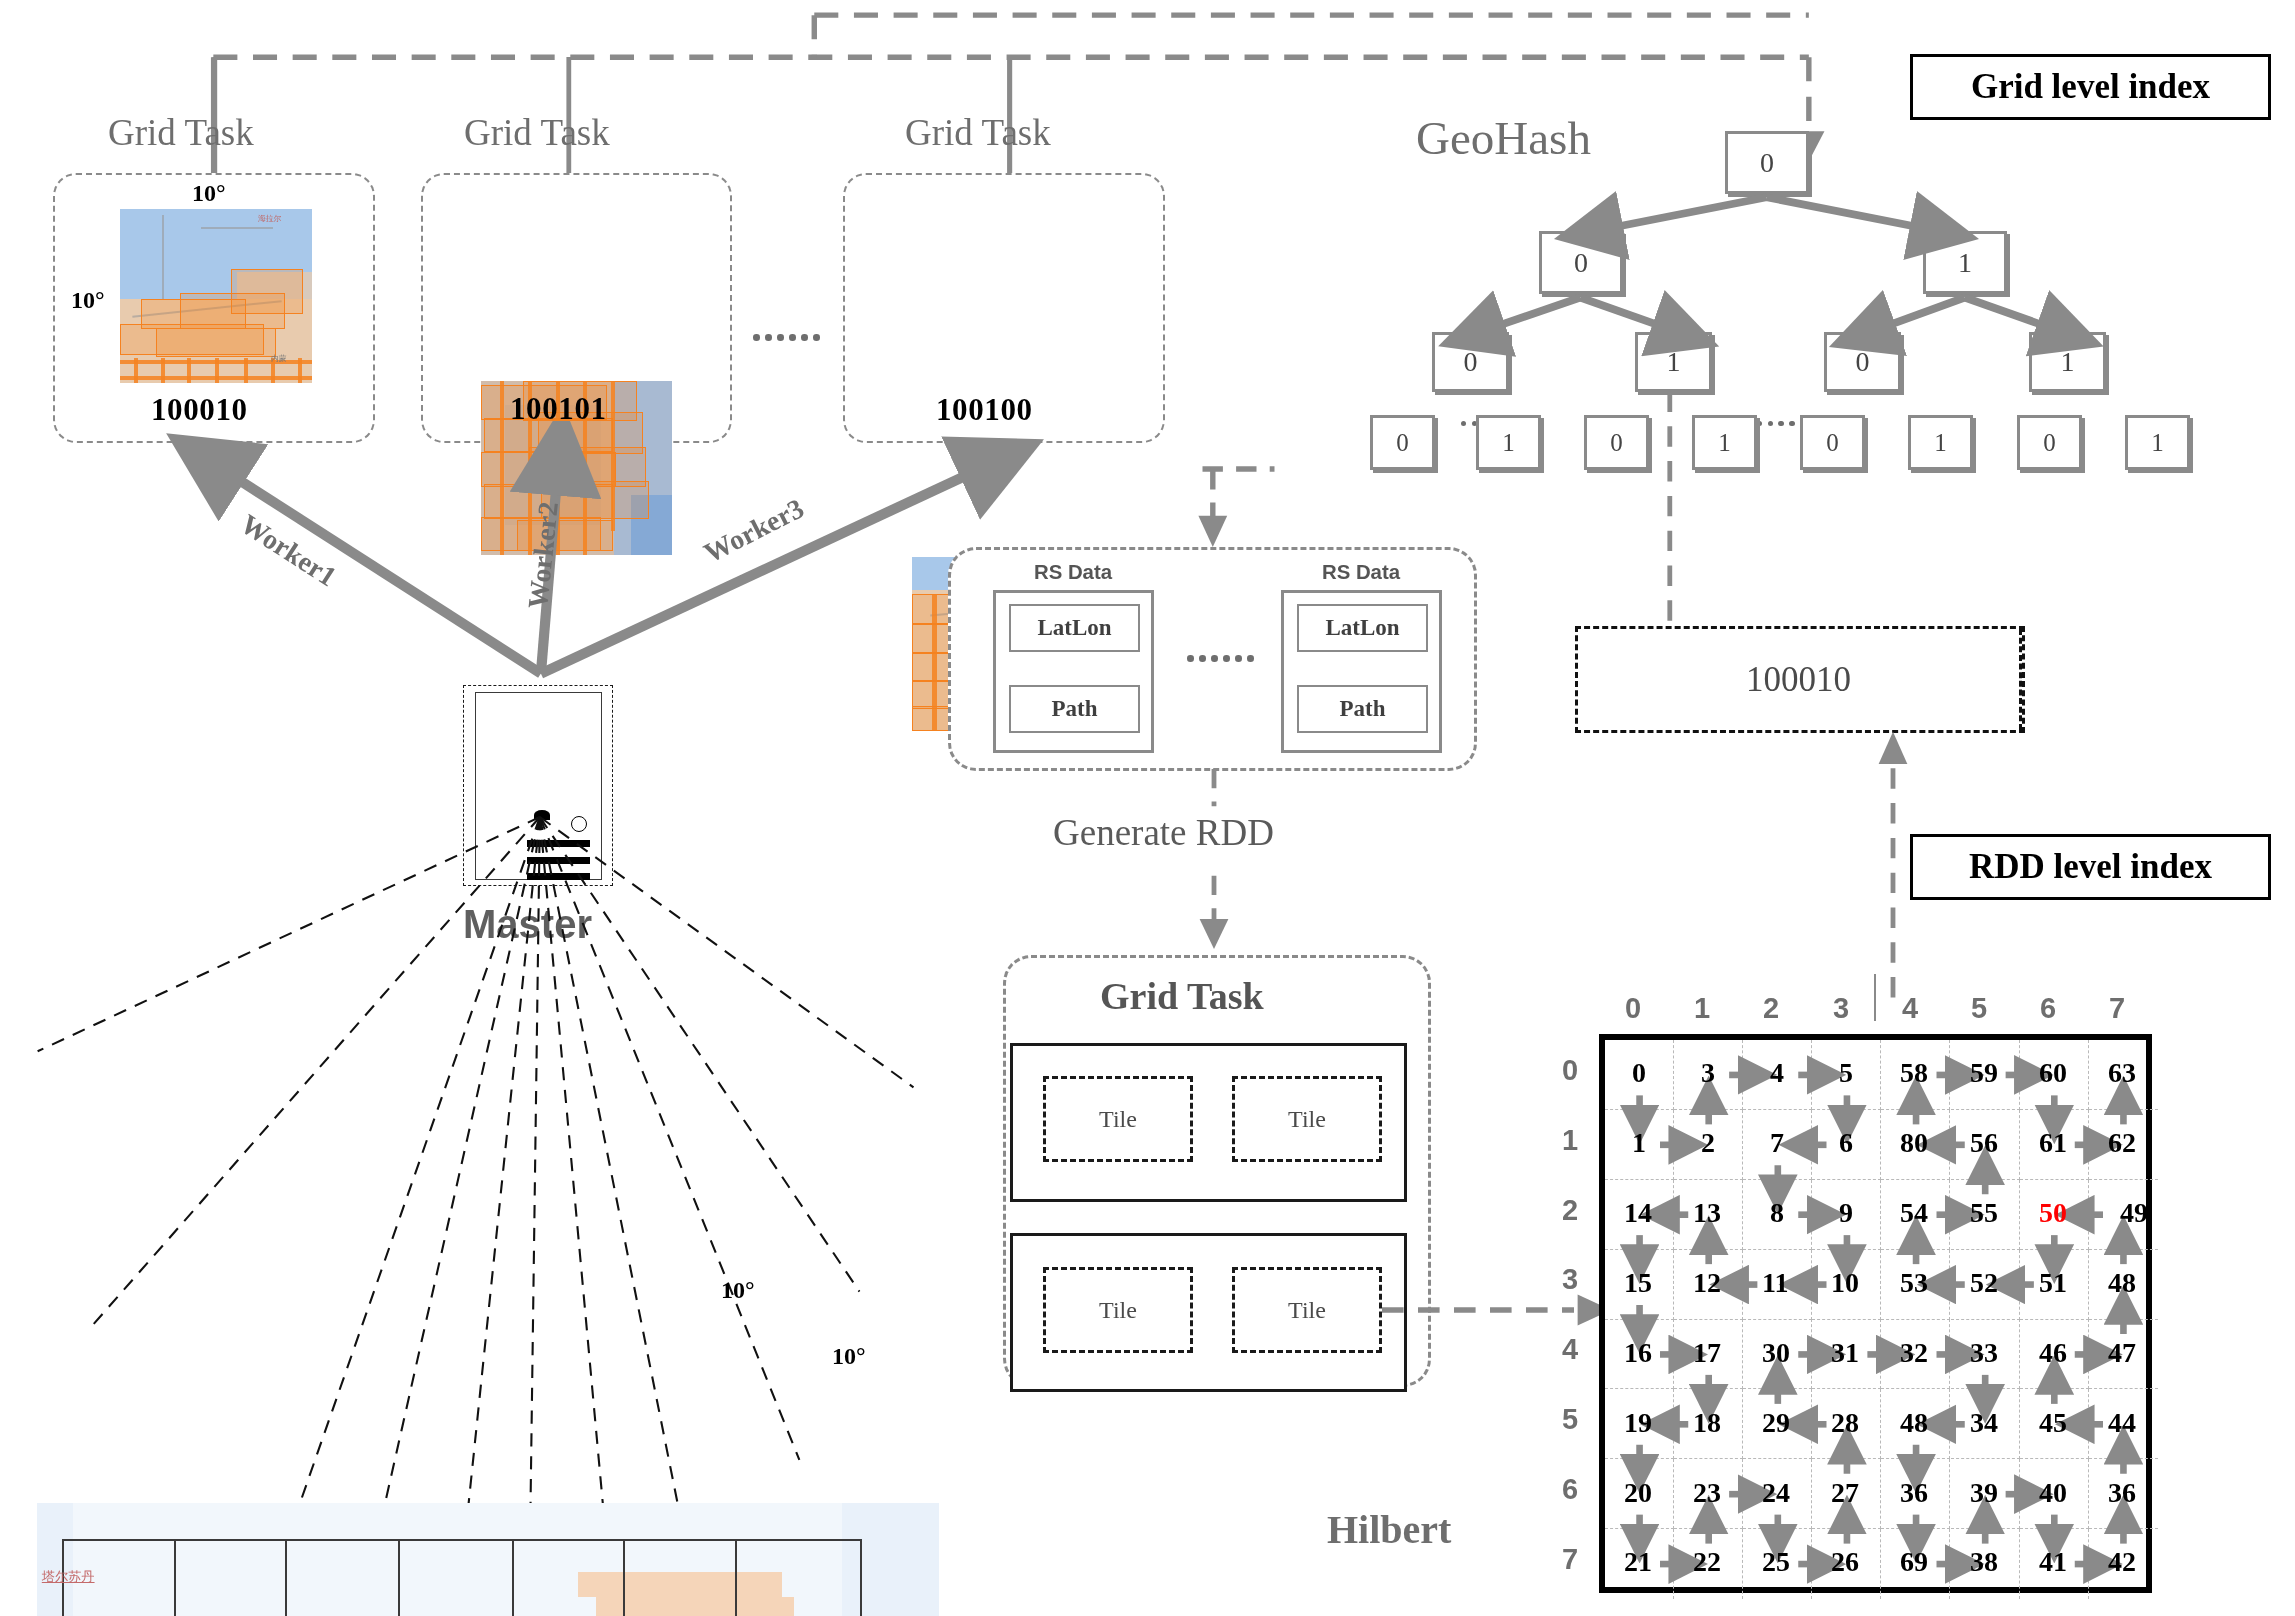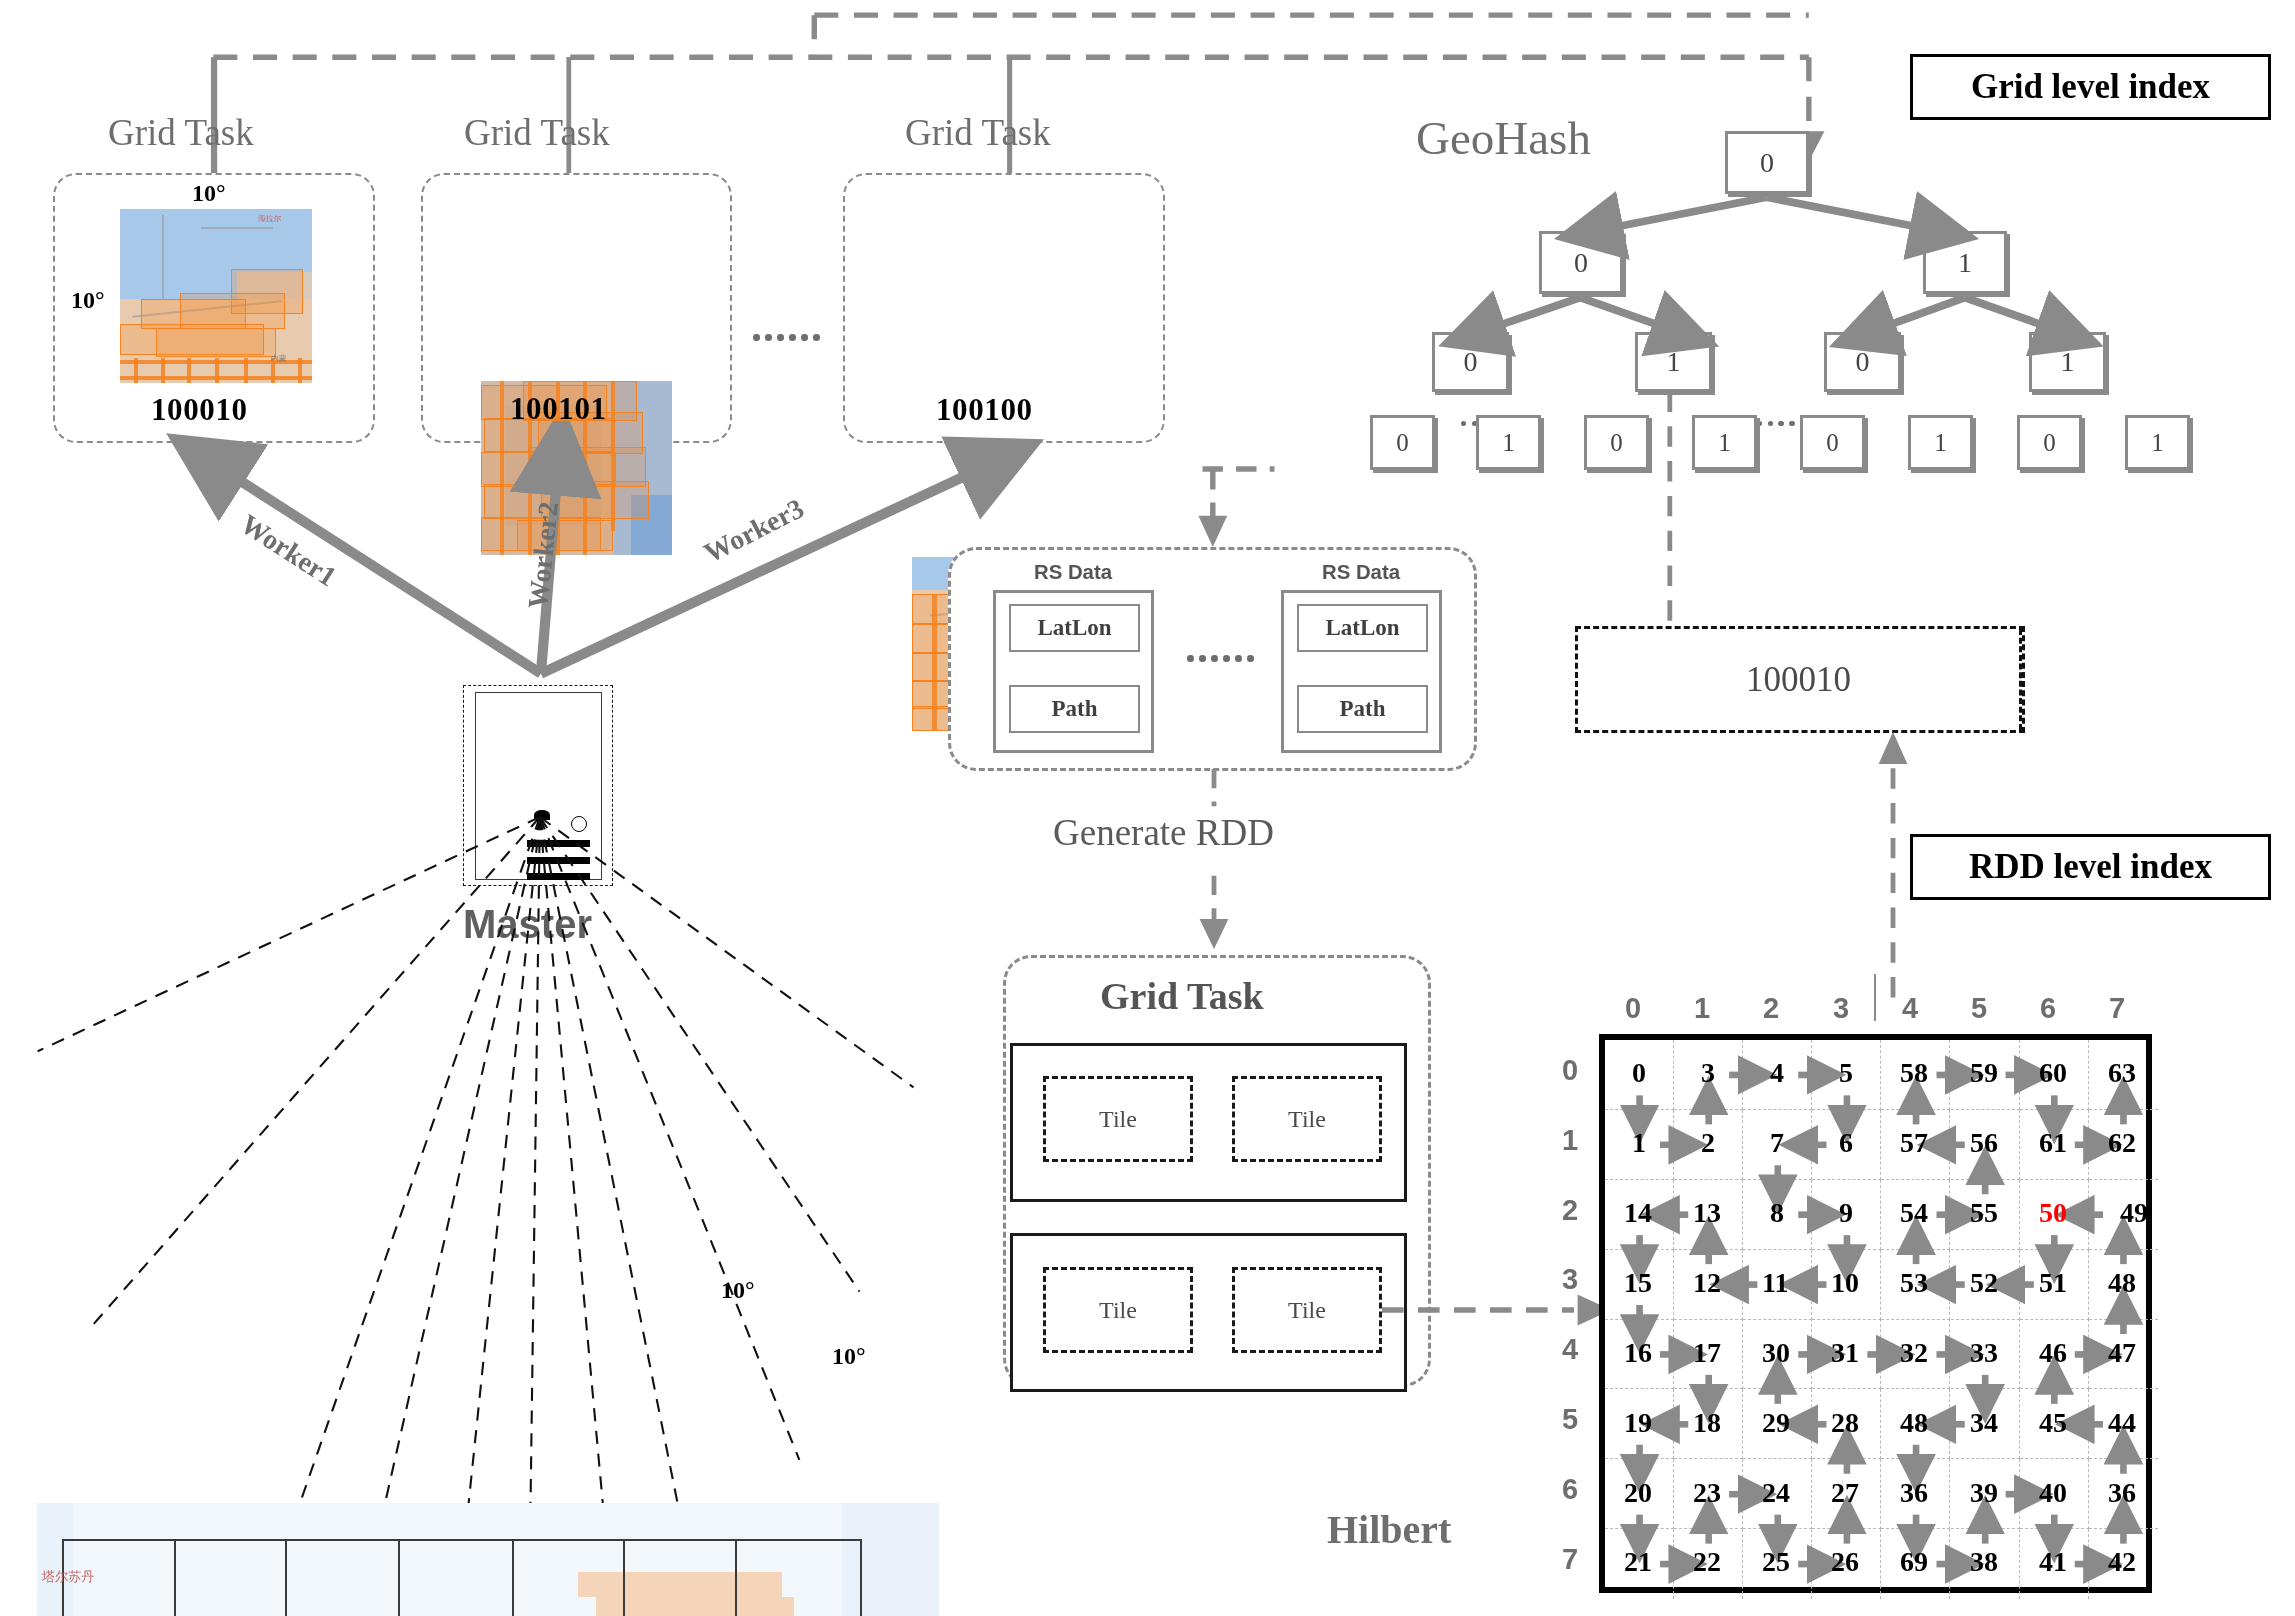--- a/index.html
+++ b/index.html
@@ -83,21 +83,21 @@
   .master-label{font-family:"Liberation Sans",sans-serif;font-weight:bold;font-size:40px;color:#5f5f5f;}
   .worker-label{font-family:"Liberation Serif",serif;font-weight:bold;font-size:28px;color:#6e6e6e;white-space:nowrap;}
 
   
   #bigmap{position:relative;overflow:hidden;background:#bcd6ef;}
   #bigmap .sea{position:absolute;background:#a9c9ea;}
   #bigmap .land{position:absolute;background:#eef4fb;}
   #bigmap .land2{position:absolute;background:#e3edf8;}
   #bigmap .cov{position:absolute;background:rgba(247,186,130,0.55);}
   #bigmap .gline{position:absolute;background:#3a3a3a;}
-  #bigmap .cn{position:absolute;font-family:"Liberation Sans",sans-serif;font-size:13.2px;color:#7d7d7d;white-space:nowrap;}
+  #bigmap .cn{position:absolute;font-family:"Liberation Sans",sans-serif;font-size:13.2px;color:#7d7d7d;white-space:nowrap;text-decoration:underline;}
   #bigmap .cnr{color:#c46a6a;}
 
   .deg-big{font-family:"Liberation Serif",serif;font-weight:bold;font-size:24px;color:#000;}
 </style>
 </head>
 <body>
 
 <svg class="abs" style="left:0;top:0;width:2295px;height:481px;pointer-events:none;" viewBox="0 0 3819 800" width="2295" height="481">
 
   <path d="M355,95 H3010" stroke="#8a8a8a" stroke-width="9" stroke-dasharray="40,26" fill="none"></path>
@@ -596,21 +596,21 @@
         <div class="hnum" style="left: 165px; top: 19.3px;">4</div>
         <div class="hnum" style="left: 234px; top: 19.3px;">5</div>
         <div class="hnum" style="left: 295px; top: 19.3px;">58</div>
         <div class="hnum" style="left: 365px; top: 19.3px;">59</div>
         <div class="hnum" style="left: 434px; top: 19.3px;">60</div>
         <div class="hnum" style="left: 503px; top: 19.3px;">63</div>
         <div class="hnum" style="left: 27px; top: 89px;">1</div>
         <div class="hnum" style="left: 96px; top: 89px;">2</div>
         <div class="hnum" style="left: 165px; top: 89px;">7</div>
         <div class="hnum" style="left: 234px; top: 89px;">6</div>
-        <div class="hnum" style="left: 295px; top: 89px;">57</div>
+        <div class="hnum" style="left: 295px; top: 89px;">80</div>
         <div class="hnum" style="left: 365px; top: 89px;">56</div>
         <div class="hnum" style="left: 434px; top: 89px;">61</div>
         <div class="hnum" style="left: 503px; top: 89px;">62</div>
         <div class="hnum" style="left: 19px; top: 159px;">14</div>
         <div class="hnum" style="left: 88px; top: 159px;">13</div>
         <div class="hnum" style="left: 165px; top: 159px;">8</div>
         <div class="hnum" style="left: 234px; top: 159px;">9</div>
         <div class="hnum" style="left: 295px; top: 159px;">54</div>
         <div class="hnum" style="left: 365px; top: 159px;">55</div>
         <div class="hnum red" style="left: 434px; top: 159px;">50</div>

